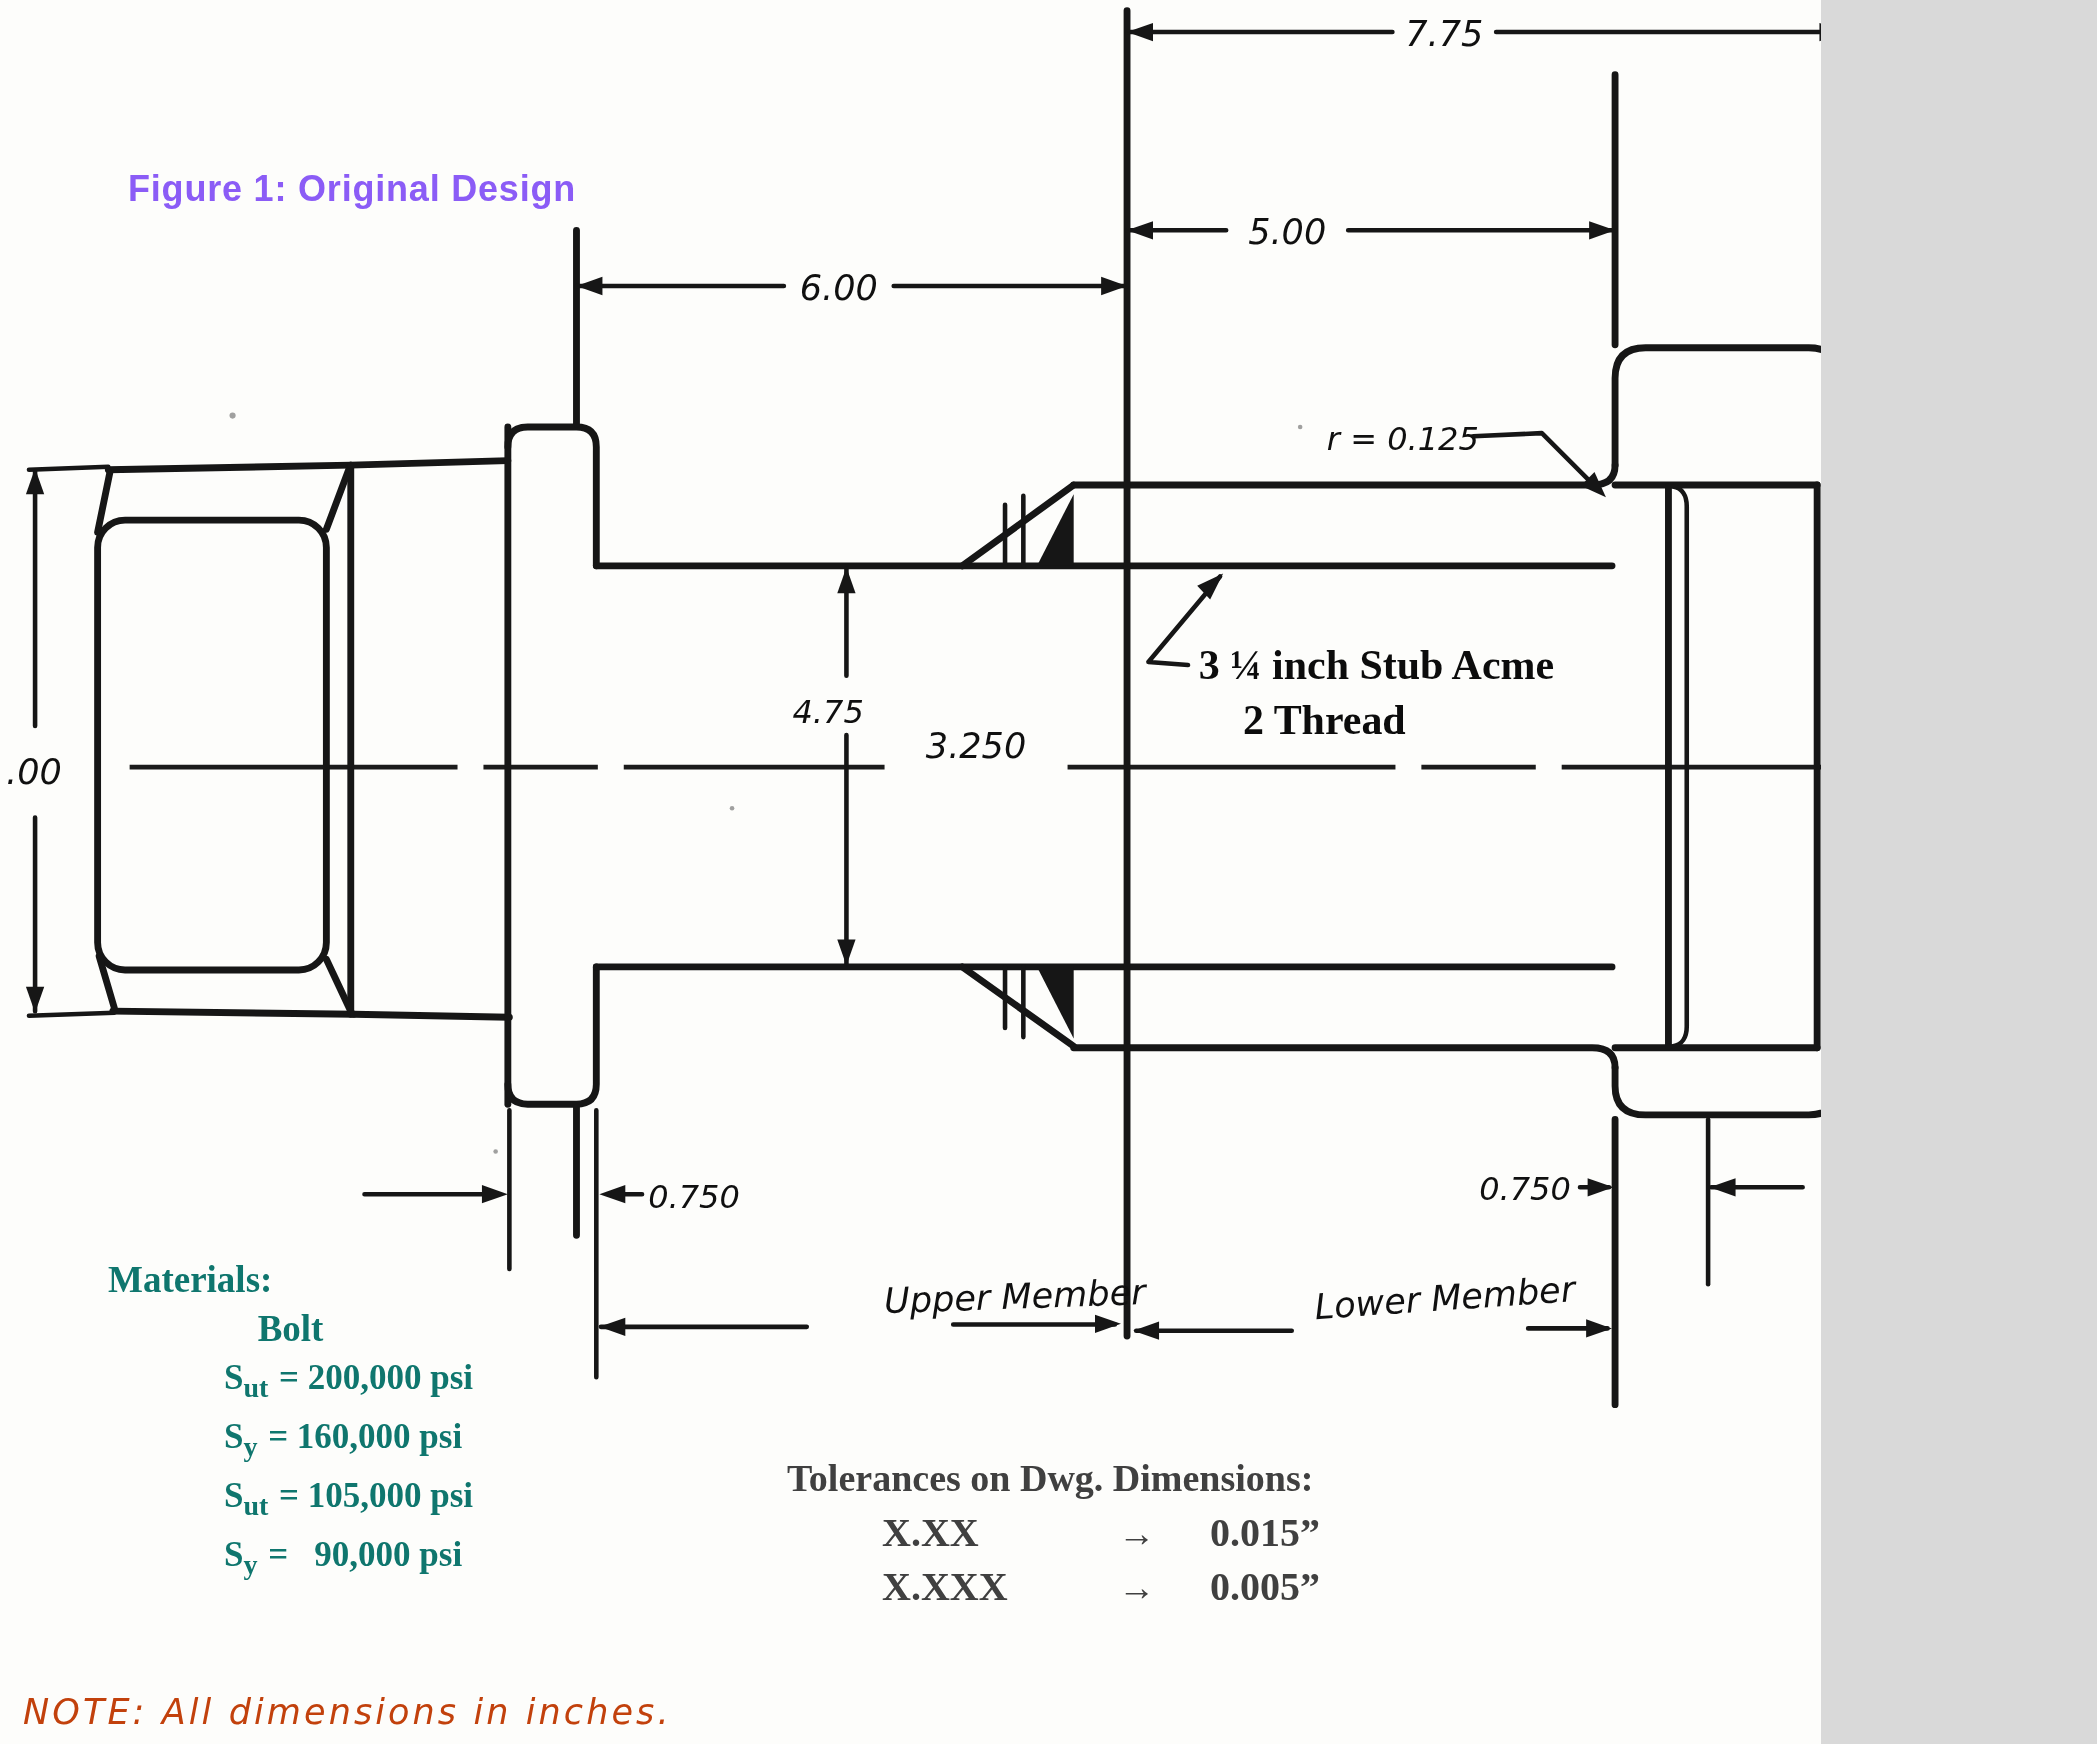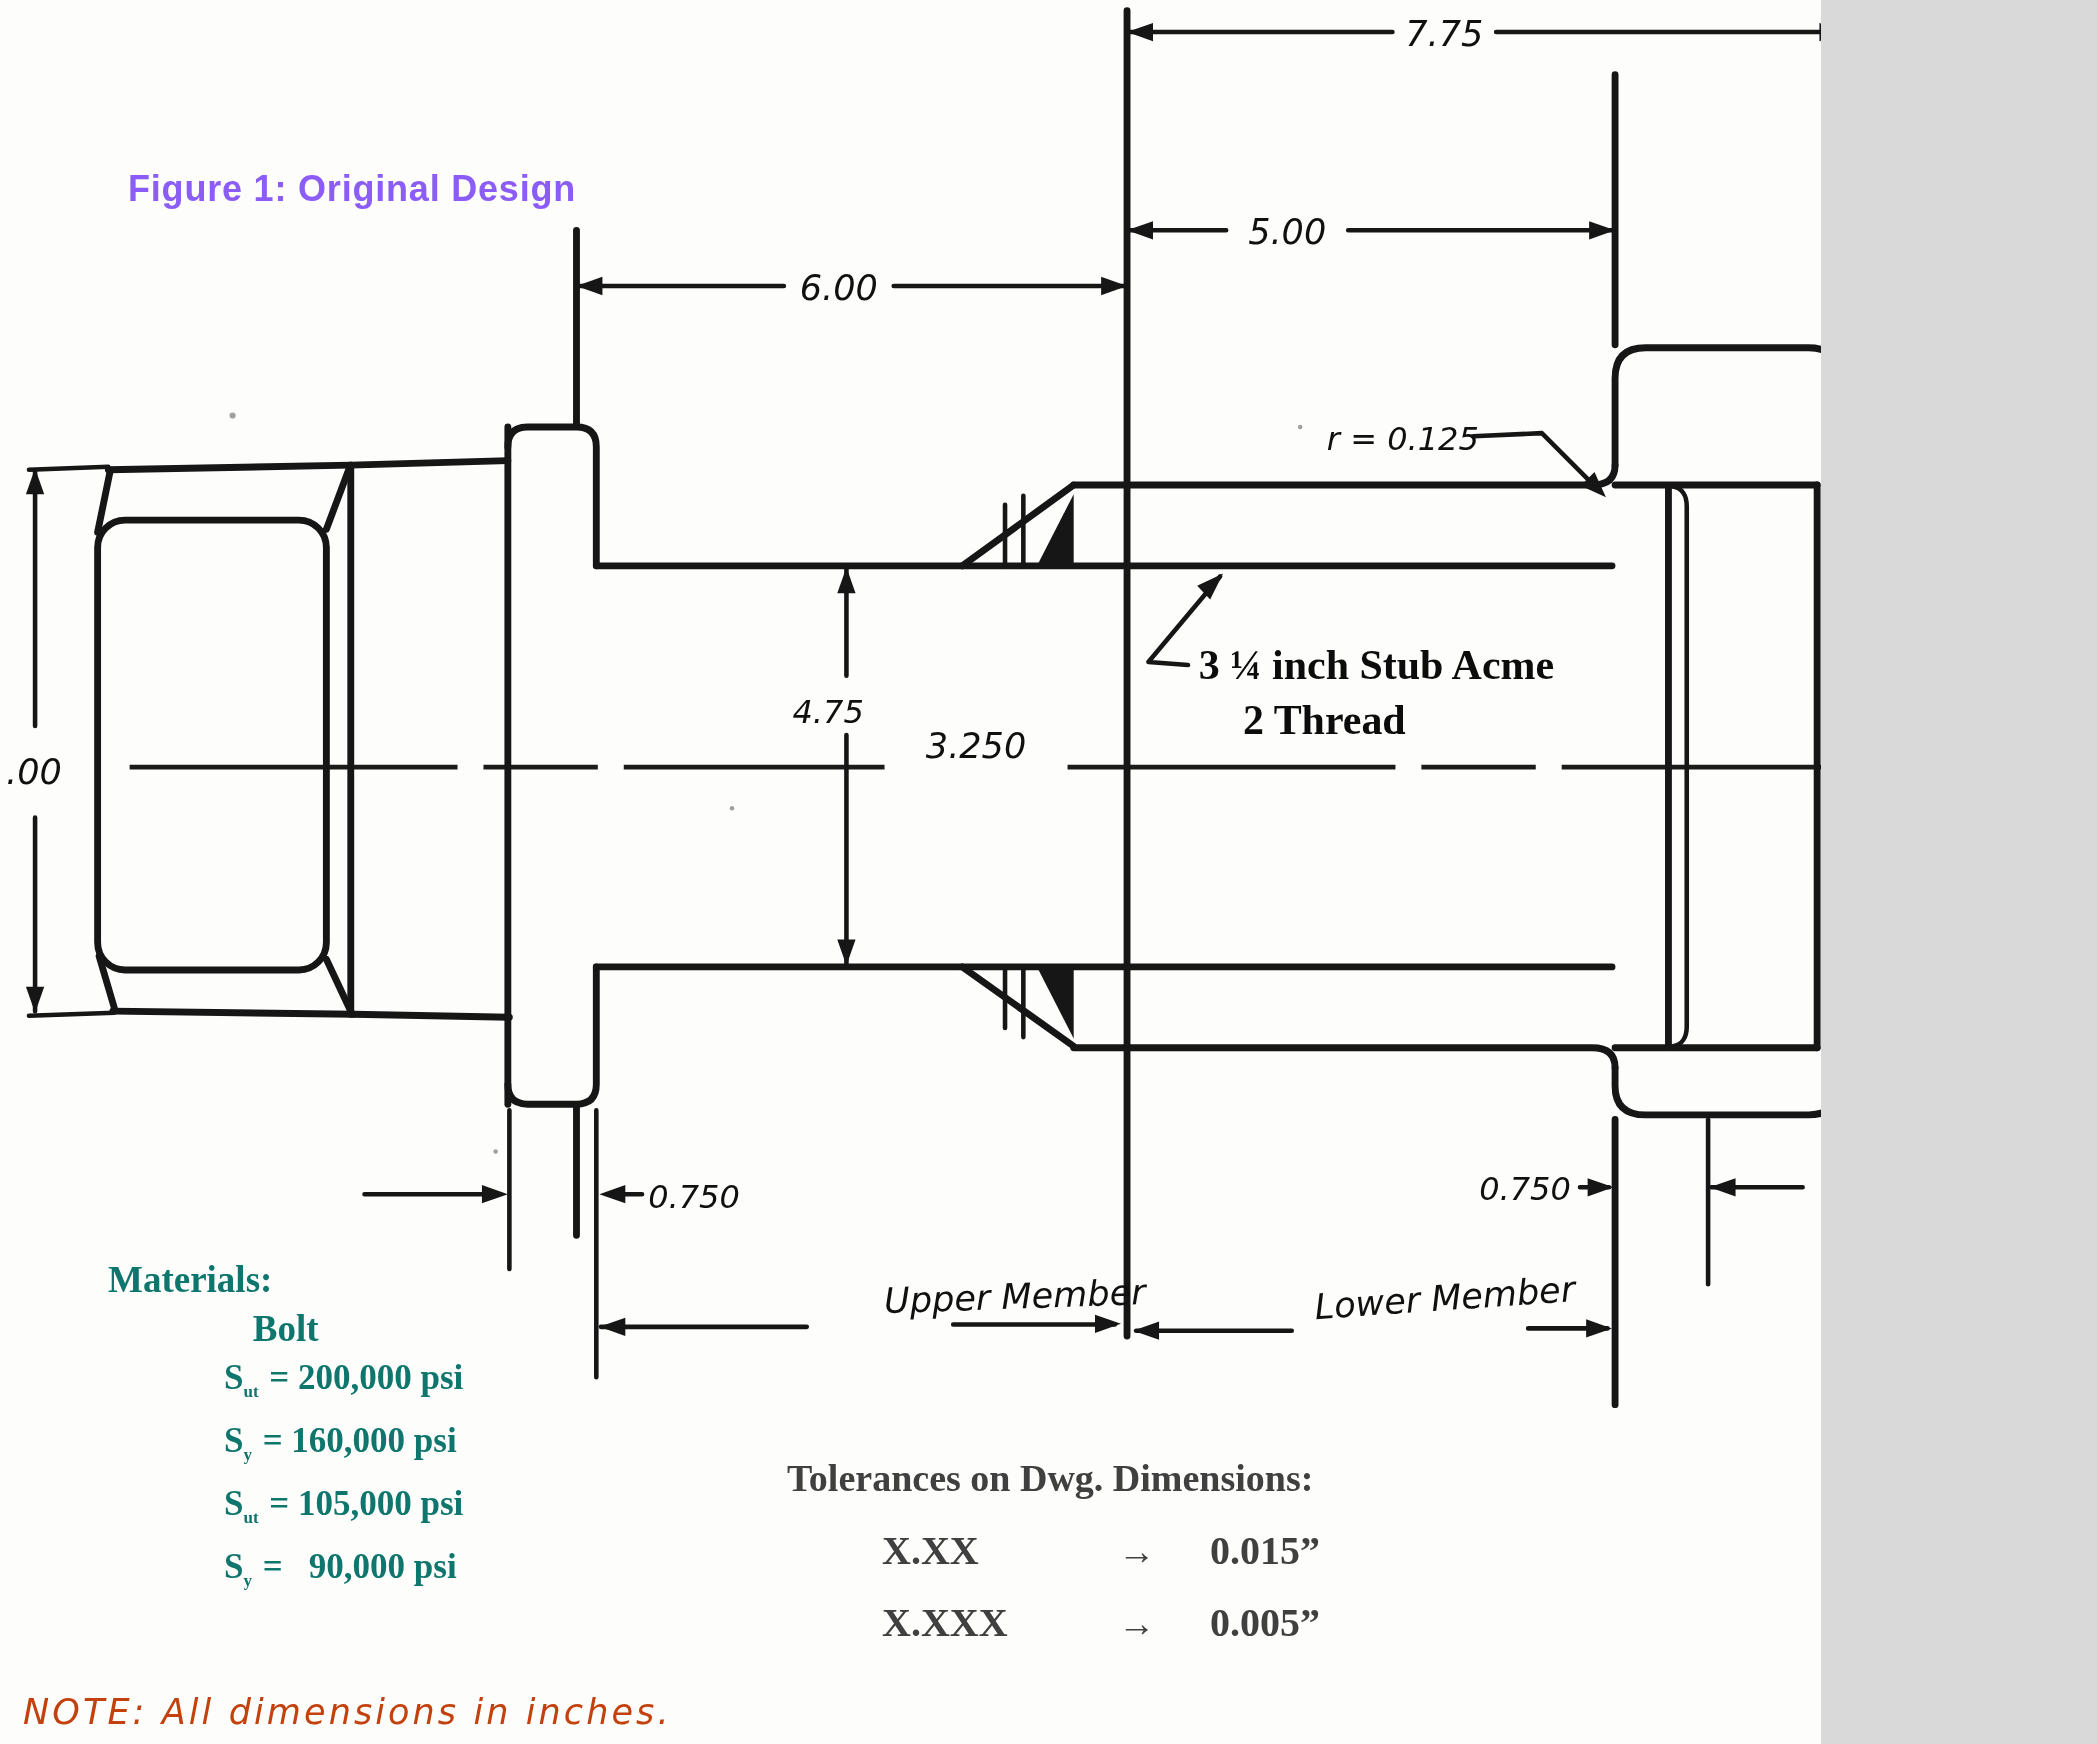--- a/index.html
+++ b/index.html
@@ -20,26 +20,26 @@
   .tnote{font-family:"Liberation Serif",serif;font-weight:bold;font-size:55px;fill:#0c0c0c;}
 
   .fig-title{position:absolute;left:128px;top:168px;font-family:"Liberation Sans",sans-serif;
              font-size:36px;font-weight:600;letter-spacing:0.8px;color:#8b5cf6;}
 
   .materials{position:absolute;left:108px;top:1255px;color:#0f766e;}
   .mat-h{font-weight:bold;font-size:37px;line-height:49px;}
   .mat-name{font-weight:bold;font-size:37px;line-height:49px;text-align:center;}
   .mat-row{padding-left:116px;font-weight:bold;font-size:35px;line-height:49px;
            display:flex;align-items:baseline;white-space:pre;}
-  .mat-row sub{font-size:17px;text-align:right;}
+  .mat-row sub{font-size:28px;text-align:right;}
   .mat-row .val{margin-left:10.7px;}
 
   .tolerances{position:absolute;left:787px;top:1455px;color:#404040;}
   .tol-h{font-weight:bold;font-size:38px;line-height:47px;}
-  .tol-row{display:flex;margin-left:95px;margin-top:25px;font-weight:bold;font-size:40px;
+  .tol-row{display:flex;margin-left:95px;margin-top:7px;font-weight:bold;font-size:40px;
            align-items:baseline;white-space:pre;}
   .tol-pattern{width:236px;}
   .tol-arrow{width:92px;font-size:37px;}
 
   .note{position:absolute;left:23px;top:1692px;font-family:"DejaVu Sans",sans-serif;
         font-style:italic;font-size:35px;letter-spacing:3.1px;color:#c2410c;}
 </style>
 </head>
 <body>
 

